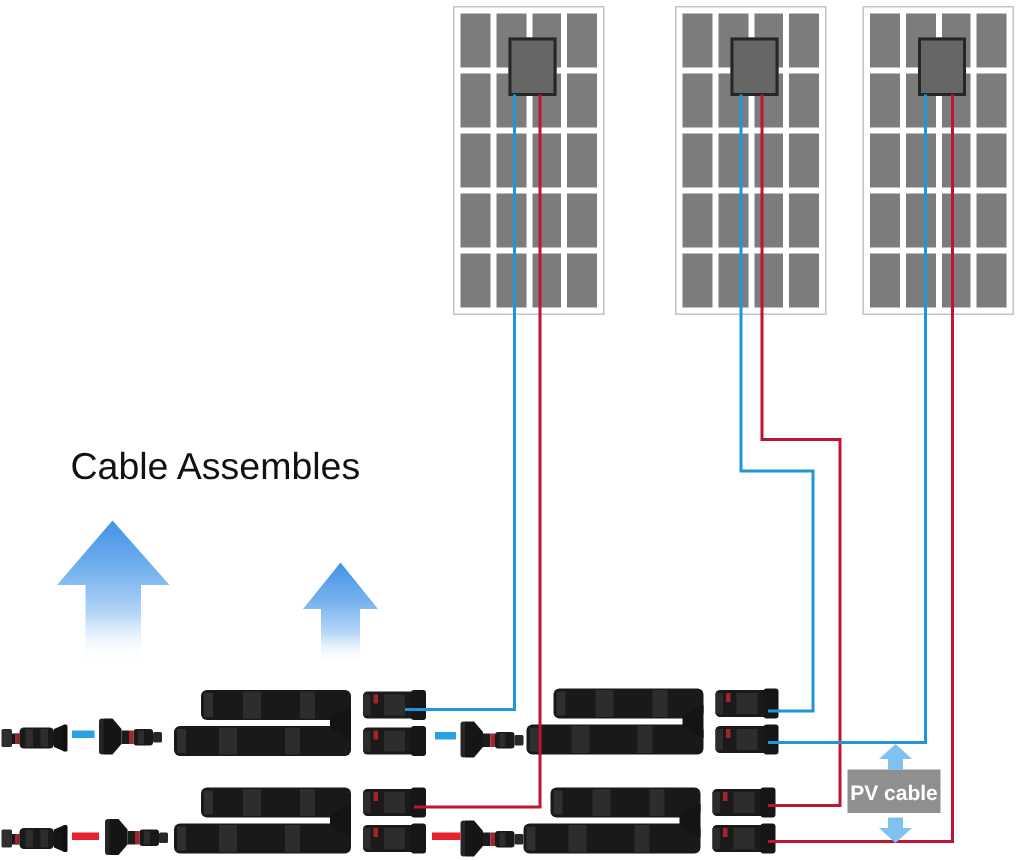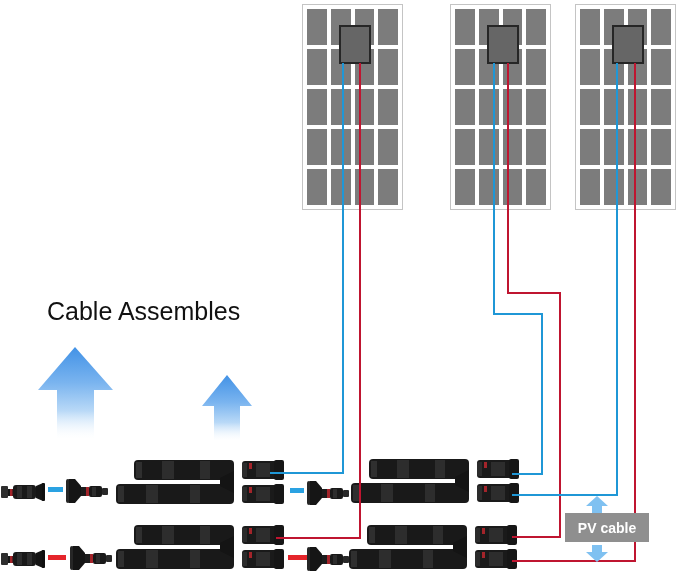--- a/index.html
+++ b/index.html
@@ -22,21 +22,21 @@
     position:absolute;left:36px;top:20px;width:32px;height:39px;
     background:#666666;border:2px solid #262626;box-sizing:border-box;
   }
   
   .diagram-label{
     position:absolute;color:#111111;font-size:25px;letter-spacing:0px;white-space:nowrap;
   }
   .lbl-cable{left:4px;top:297px;margin-left:43px;}
   .lbl-branch{left:161px;top:341px;}
   .pv-label{
-    position:absolute;left:565px;top:513px;width:84px;height:29px;
+    position:absolute;left:565px;top:513px;width:62px;height:29px;
     background:#8f8f8f;color:#ffffff;font-weight:bold;font-size:14px;
     display:flex;align-items:center;justify-content:center;white-space:nowrap;
   }
   
   .overlay{position:absolute;left:0;top:0;width:680px;height:573px;}
   .wire{fill:none;stroke-width:2;}
 </style>
 </head>
 <body>
 

